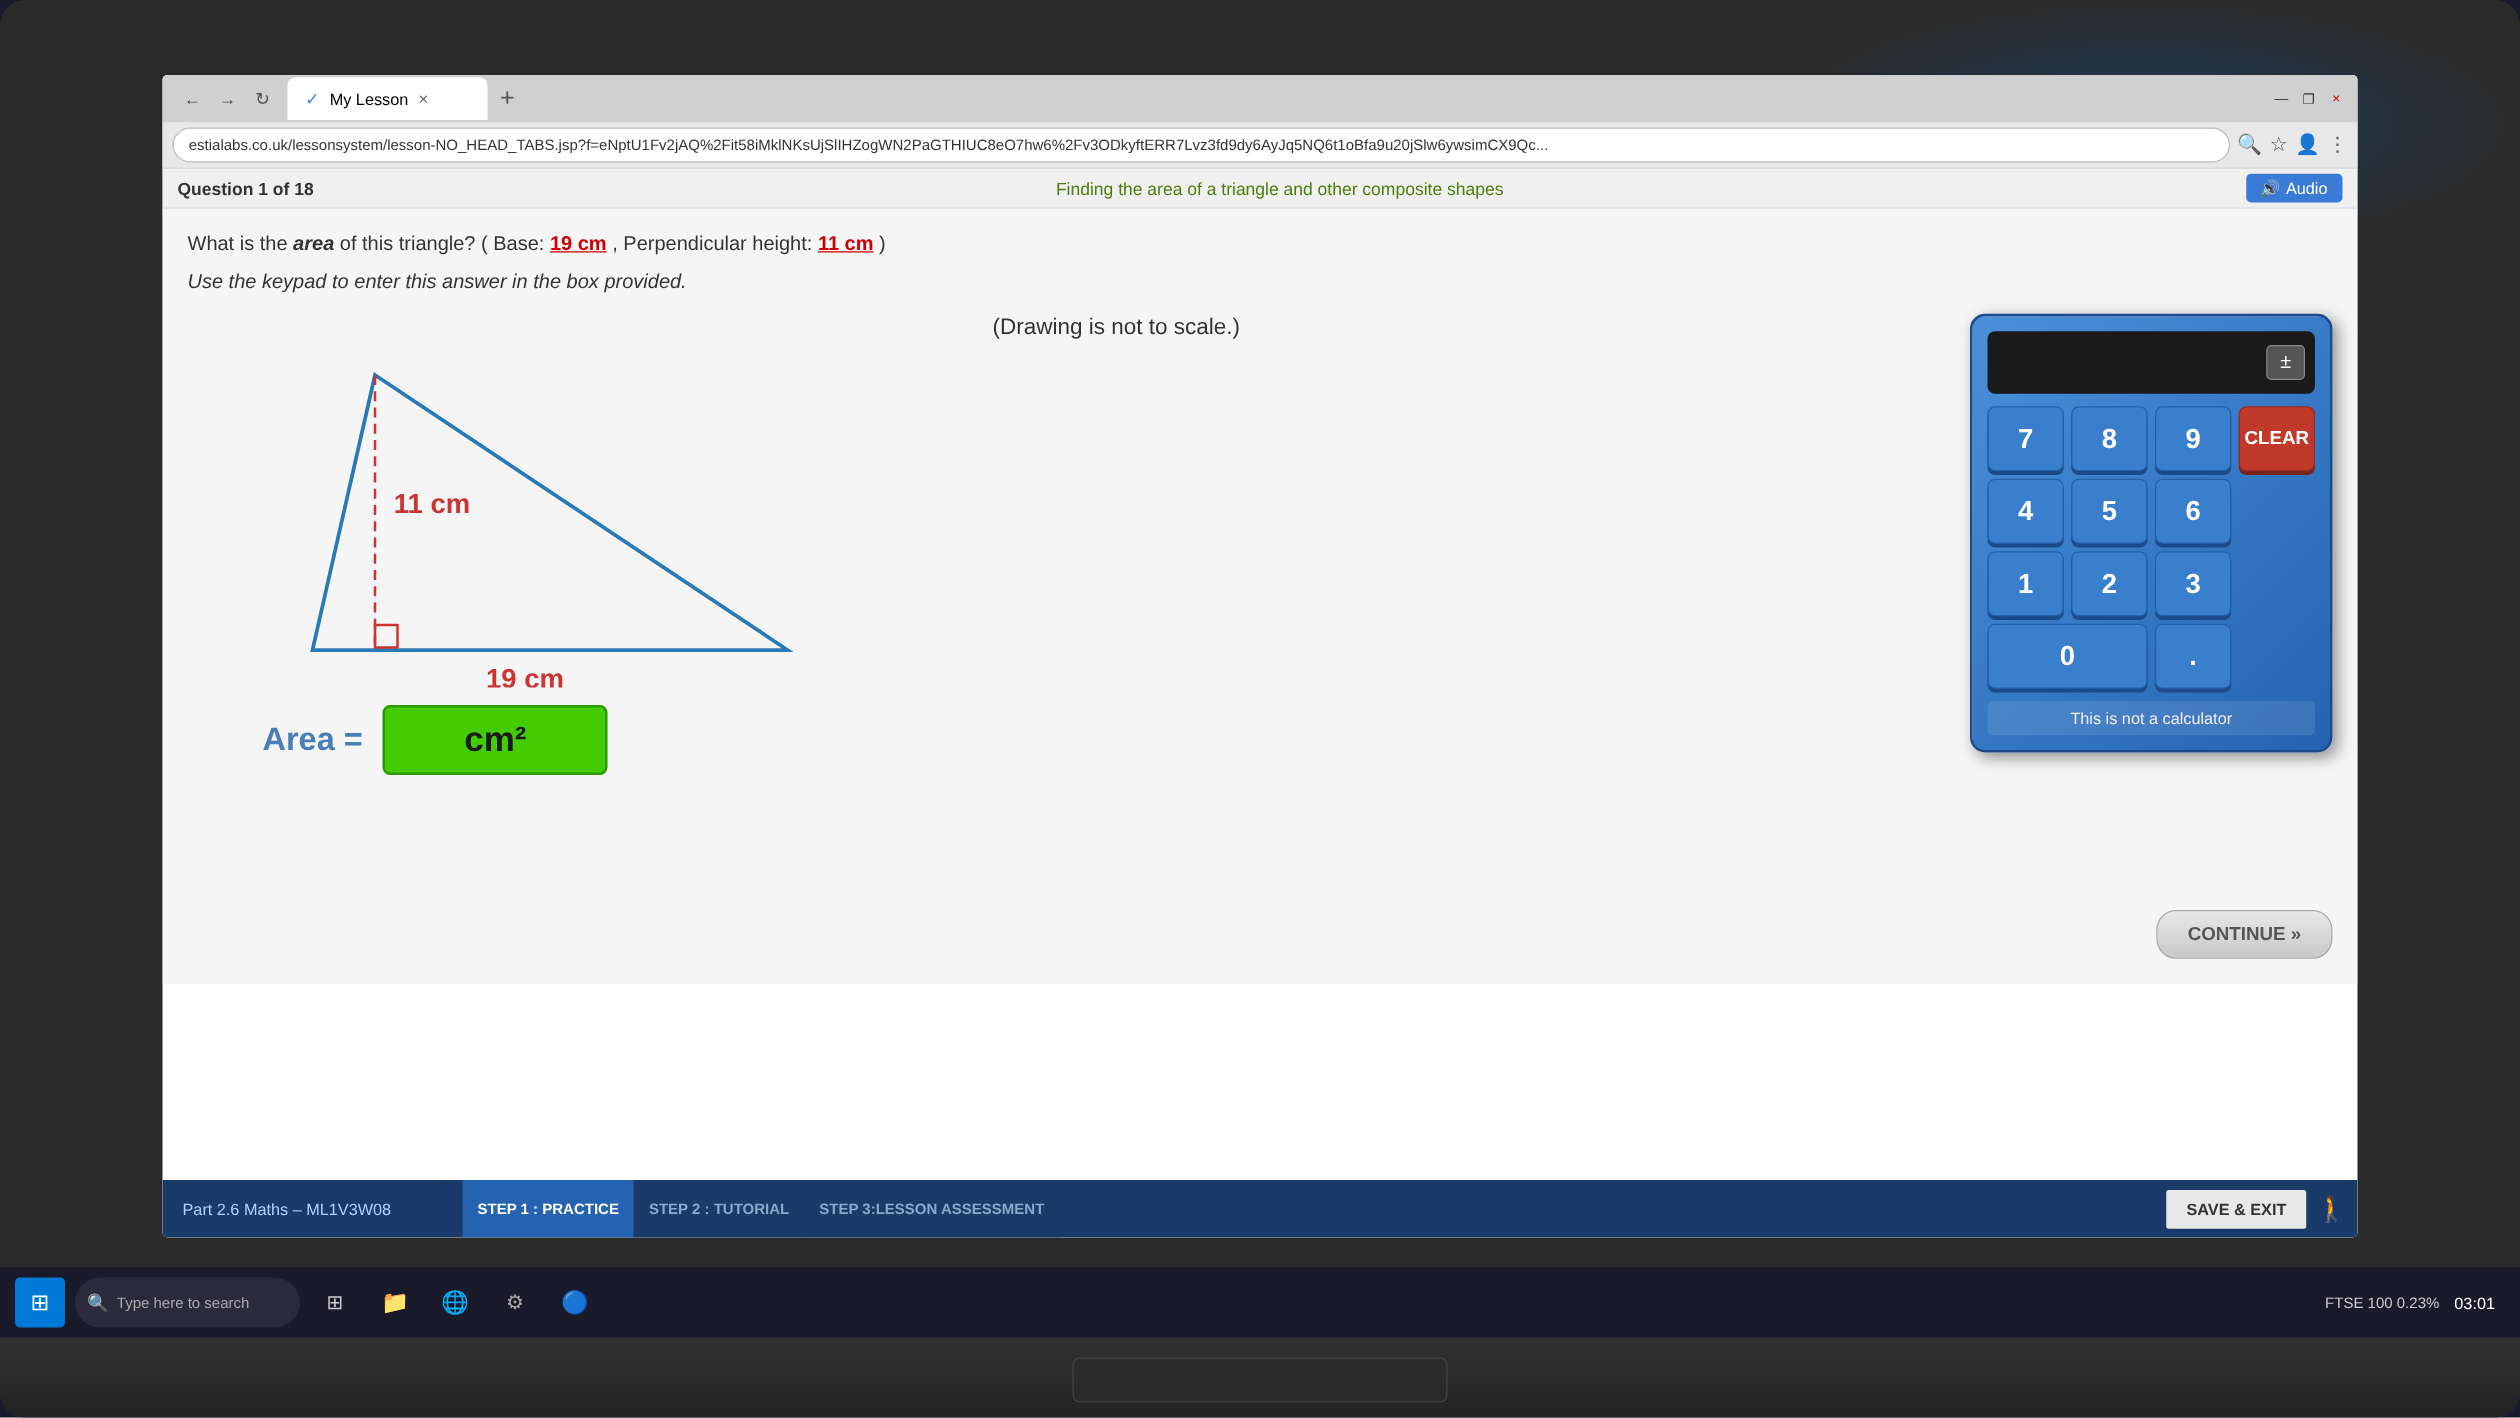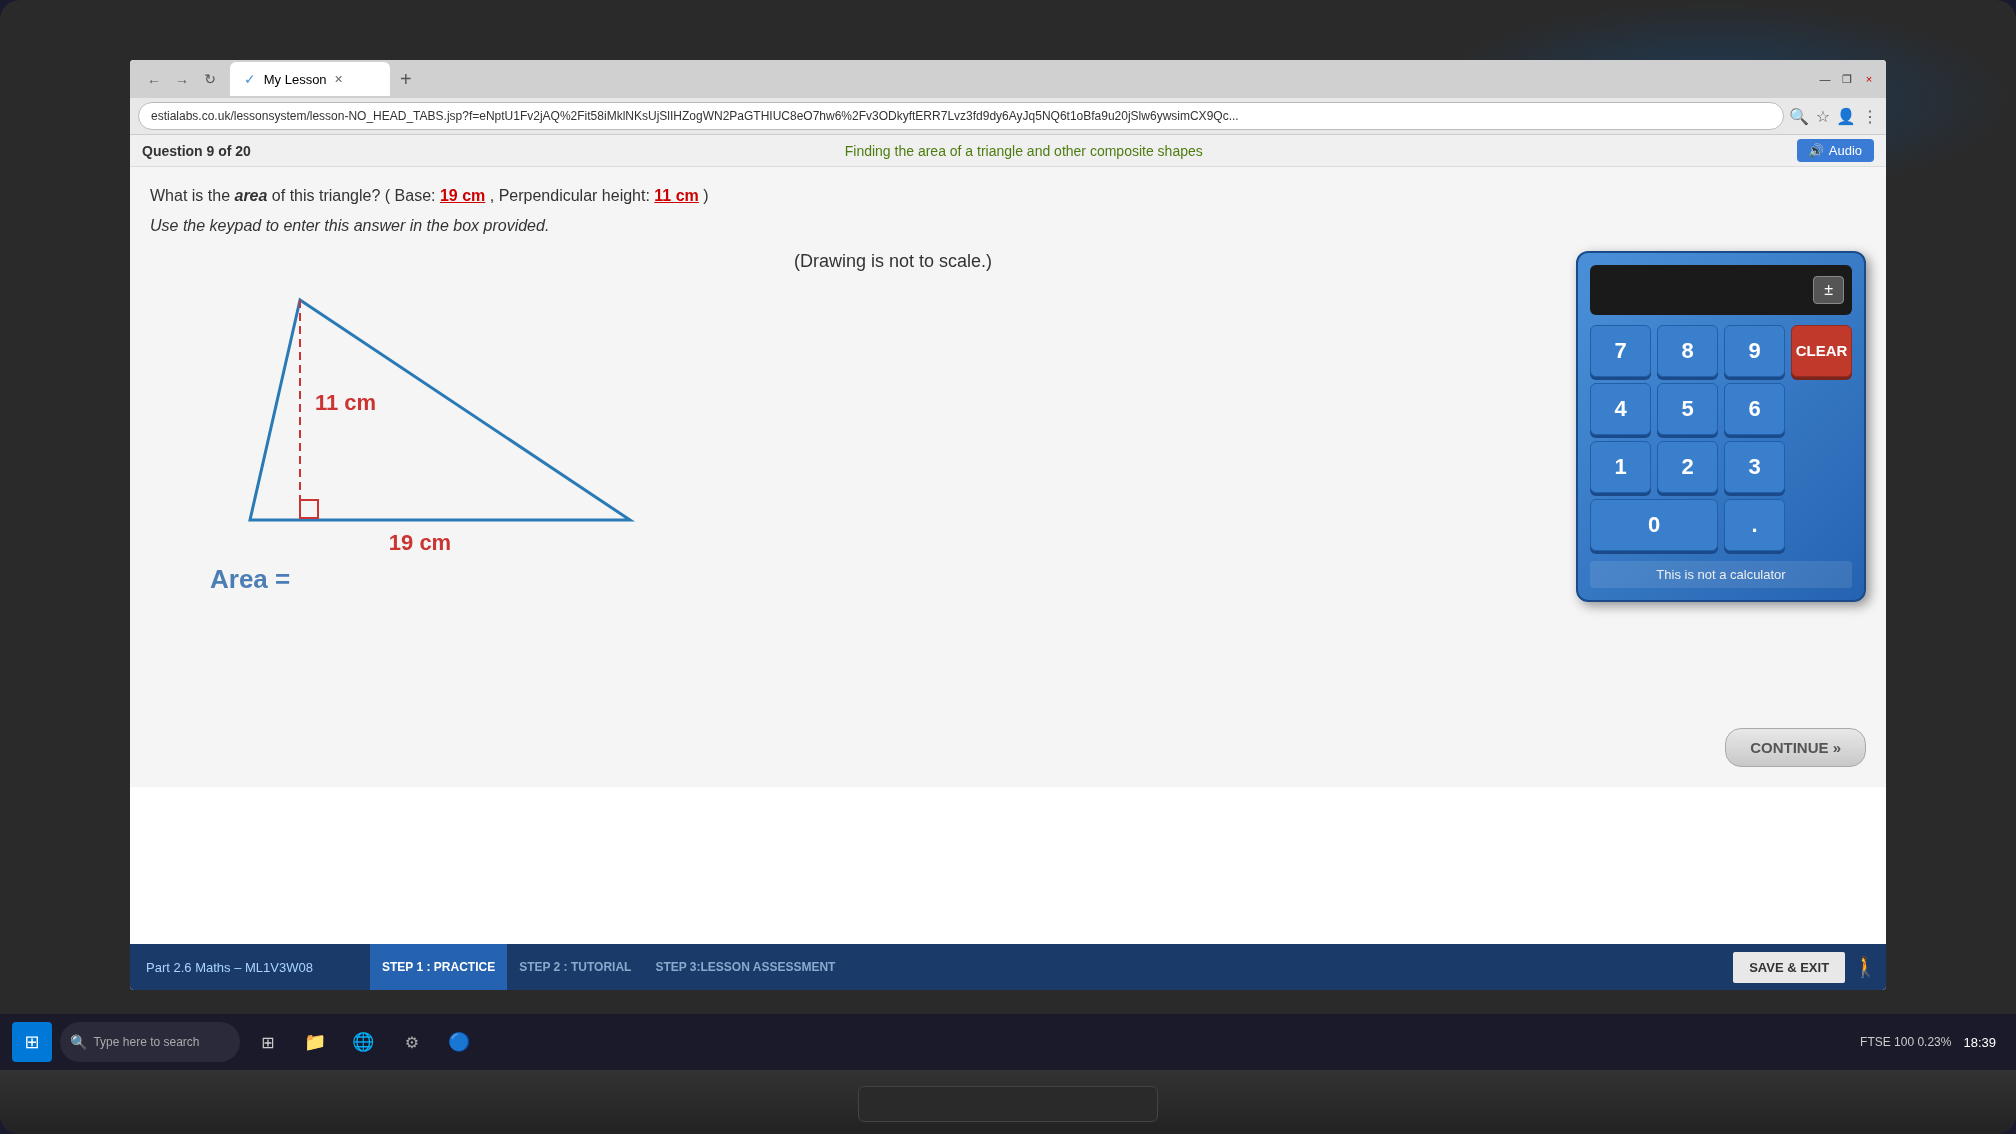--- a/index.html
+++ b/index.html
@@ -502,21 +502,21 @@
           <span class="address-text">estialabs.co.uk/lessonsystem/lesson-NO_HEAD_TABS.jsp?f=eNptU1Fv2jAQ%2Fit58iMklNKsUjSlIHZogWN2PaGTHIUC8eO7hw6%2Fv3ODkyftERR7Lvz3fd9dy6AyJq5NQ6t1oBfa9u20jSlw6ywsimCX9Qc...</span>
         </div>
         <button style="background:none;border:none;cursor:pointer;font-size:16px;color:#555;">🔍</button>
         <button style="background:none;border:none;cursor:pointer;font-size:16px;color:#555;">☆</button>
         <button style="background:none;border:none;cursor:pointer;font-size:16px;color:#555;">👤</button>
         <button style="background:none;border:none;cursor:pointer;font-size:16px;color:#555;">⋮</button>
       </div>
     </div>
 
     <div class="lesson-header">
-      <span class="question-num">Question 9 of 20</span>
+      <span class="question-num">Question 1 of 18</span>
       <span class="lesson-title">Finding the area of a triangle and other composite shapes</span>
       <button class="audio-btn">
         <span>🔊</span>
         <span>Audio</span>
       </button>
     </div>
 
     <div class="main-content" style="height: 620px;">
 
       <div class="question-text">
@@ -542,20 +542,23 @@
               <rect x="150" y="220" width="18" height="18" fill="none" stroke="#cc3333" stroke-width="2"></rect>
 
               <text x="165" y="130" fill="#cc3333" font-size="22" font-weight="bold">11 cm</text>
 
               <text x="270" y="270" fill="#cc3333" font-size="22" font-weight="bold" text-anchor="middle">19 cm</text>
             </svg>
           </div>
 
           <div class="answer-row">
             <span class="area-label">Area =</span>
+            <div class="answer-box">
+              <span class="answer-unit">cm²</span>
+            </div>
           </div>
         </div>
 
         <div class="calculator">
           <div class="calc-display">
             <span class="calc-display-text"></span>
             <button style="position:absolute;right:8px;top:50%;transform:translateY(-50%);background:#555;border:1px solid #888;border-radius:4px;color:#fff;padding:4px 10px;font-size:16px;cursor:pointer;">±</button>
           </div>
           <div class="calc-buttons">
 
@@ -625,18 +628,18 @@
       <span style="color:#aaa; font-size:16px;">⚙</span>
     </div>
     <div class="taskbar-item">
       <span style="font-size:18px;">🔵</span>
     </div>
     <div style="margin-left:auto; display:flex; align-items:center; gap:12px;">
       <div class="taskbar-systray">
         <span style="color:#ccc; font-size:12px;">FTSE 100  0.23%</span>
       </div>
       <div class="taskbar-clock">
-        <div>18:39</div>
+        <div>03:01</div>
       </div>
     </div>
   </div>
 
 </div>
 
 </body></html>

